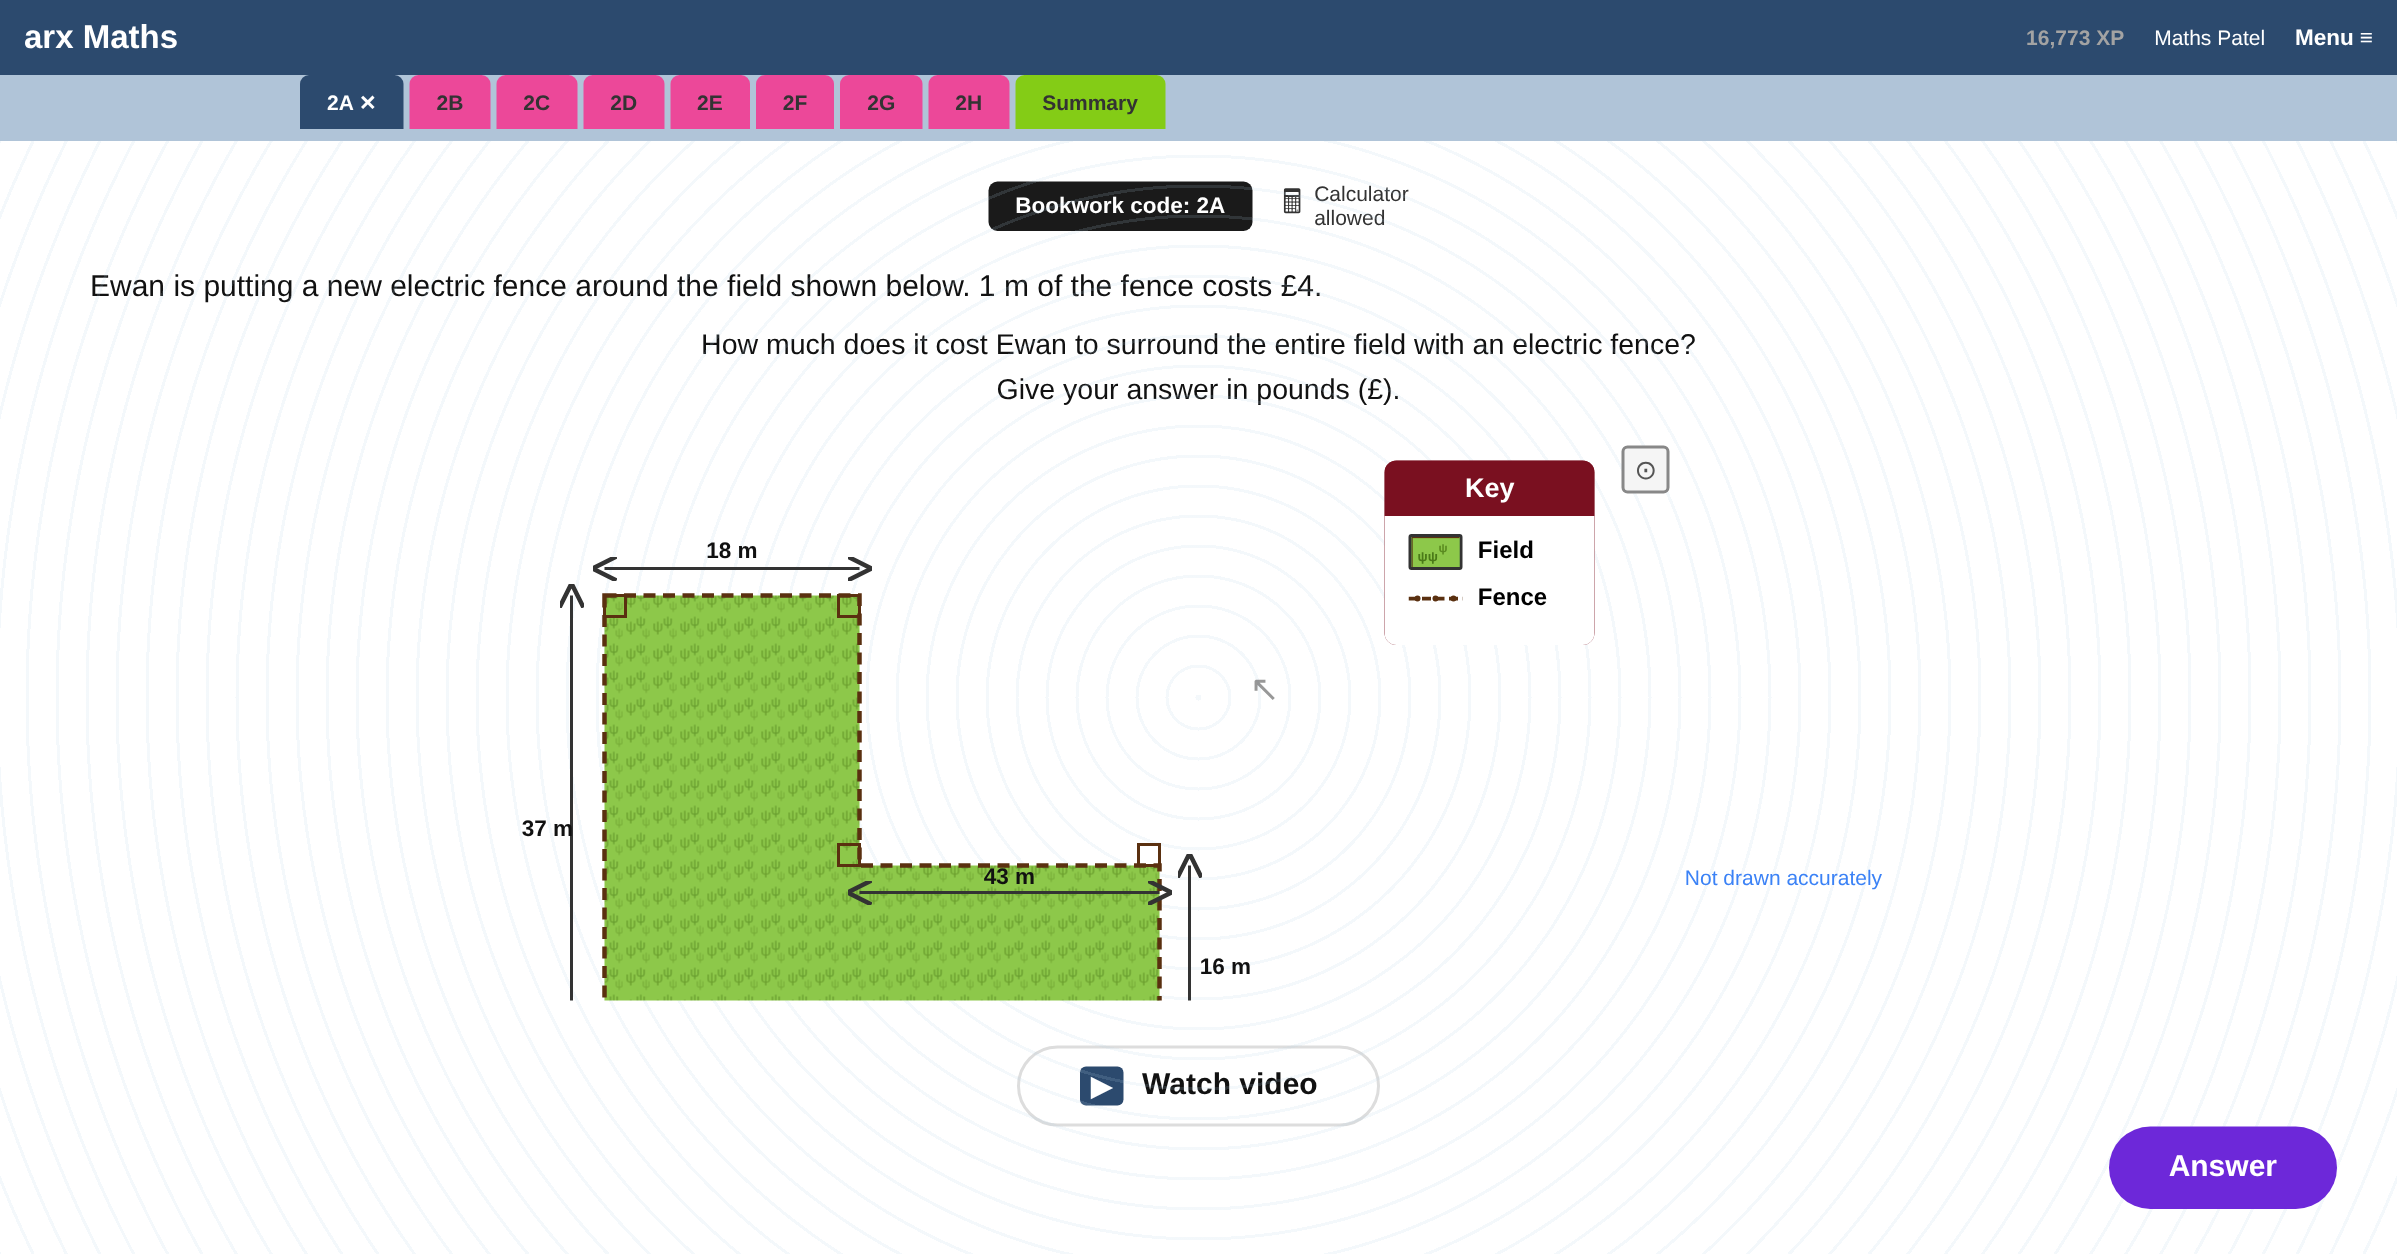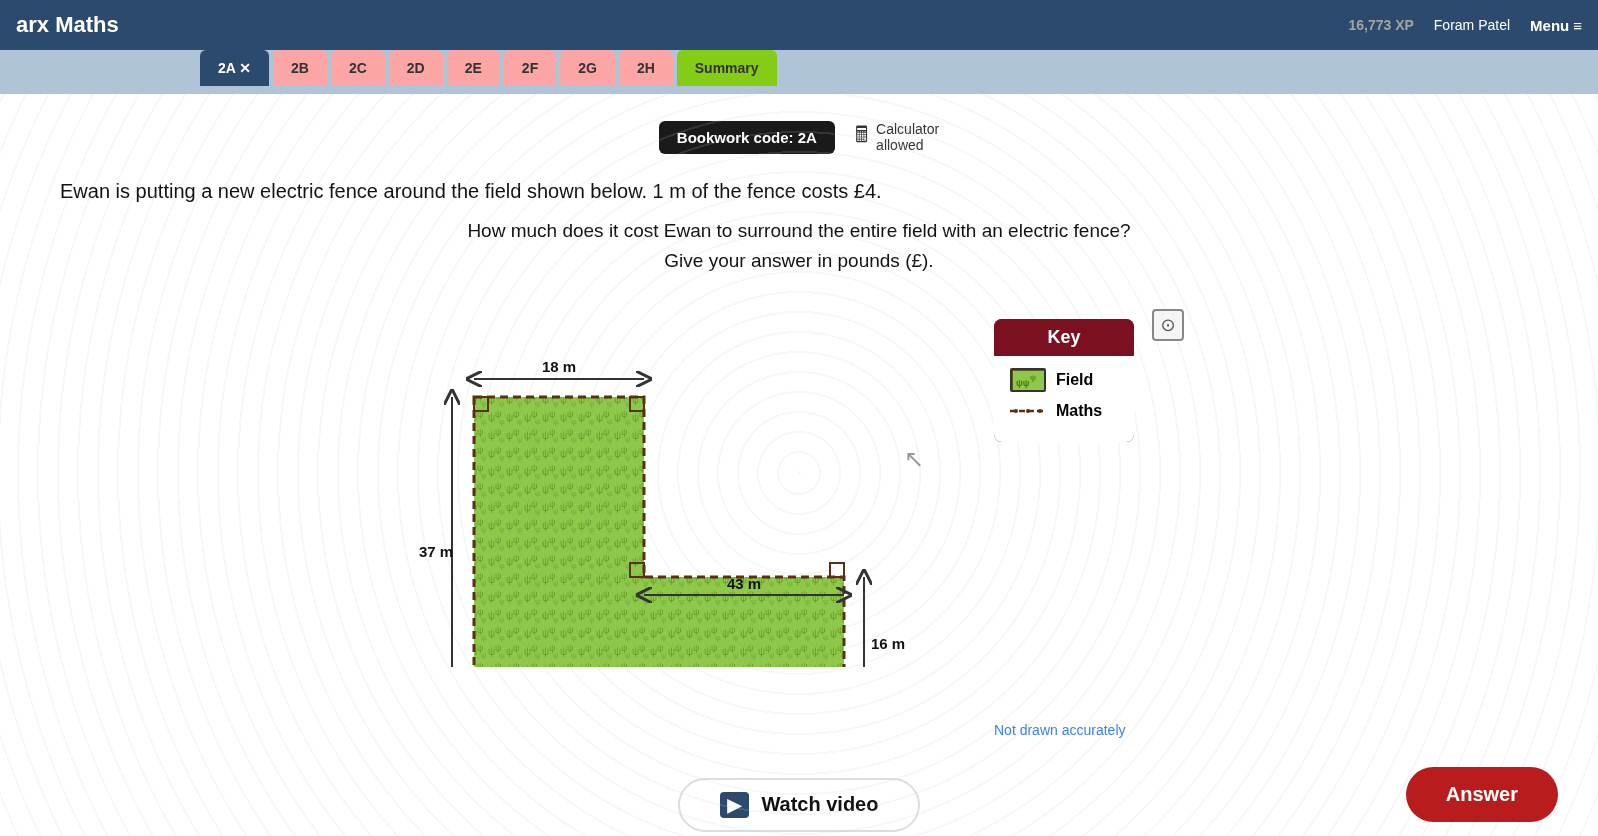--- a/index.html
+++ b/index.html
@@ -49,21 +49,21 @@
     
     .tab-nav {
       background: #b0c4d8;
       display: flex;
       align-items: flex-start;
       padding: 0 200px;
       height: 44px;
       gap: 4px;
     }
     .tab {
-      background: #fca5a5;
+      background: #ec4899;
       border-radius: 6px 6px 0 0;
       padding: 6px 18px;
       font-size: 14px;
       font-weight: bold;
       color: #333;
       cursor: pointer;
       height: 36px;
       display: flex;
       align-items: center;
     }
@@ -228,36 +228,36 @@
       border-radius: 4px;
       padding: 2px 8px;
       font-size: 18px;
     }
 
     
     .answer-btn {
       position: absolute;
       bottom: 30px;
       right: 40px;
-      background: #b91c1c;
+      background: #6d28d9;
       color: white;
       border: none;
       border-radius: 30px;
       padding: 16px 40px;
       font-size: 20px;
       font-weight: bold;
       cursor: pointer;
     }
 
     .diagram-right {
       display: flex;
-      flex-direction: column;
+      flex-direction: row;
       align-items: flex-start;
-      gap: 0;
-      margin-top: 12px;
+      gap: 10px;
+      margin-top: 0;
     }
 
     .zoom-icon {
       width: 32px;
       height: 32px;
       border: 2px solid #888;
       border-radius: 4px;
       display: flex;
       align-items: center;
       justify-content: center;
@@ -282,21 +282,21 @@
       pointer-events: none;
     }
   </style>
 </head>
 <body>
 
 <div class="top-bar">
   <span class="app-title">arx Maths</span>
   <div class="top-right">
     <span class="xp-label">16,773 XP</span>
-    <span class="user-name">Foram Patel</span>
+    <span class="user-name">Maths Patel</span>
     <div class="menu-btn">
       <span>Menu</span>
       <span>≡</span>
     </div>
   </div>
 </div>
 
 <div class="tab-nav">
   <div class="tab active">2A ✕</div>
   <div class="tab">2B</div>
@@ -393,21 +393,21 @@
             </div>
             <div class="key-item">
               <div class="key-fence-line">
                 <svg width="40" height="10">
                   <line x1="0" y1="5" x2="40" y2="5" stroke="#5a3010" stroke-width="2.5" stroke-dasharray="6,3"></line>
                   <circle cx="6" cy="5" r="2" fill="#5a3010"></circle>
                   <circle cx="18" cy="5" r="2" fill="#5a3010"></circle>
                   <circle cx="30" cy="5" r="2" fill="#5a3010"></circle>
                 </svg>
               </div>
-              <span>Maths</span>
+              <span>Fence</span>
             </div>
           </div>
         </div>
         <div class="zoom-icon">⊙</div>
       </div>
 
       <div class="not-drawn" style="margin-top:280px; margin-right:0;">Not drawn accurately</div>
     </div>
 
   </div>

